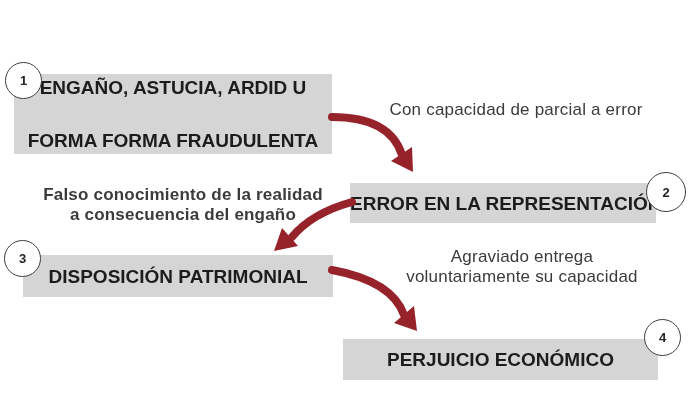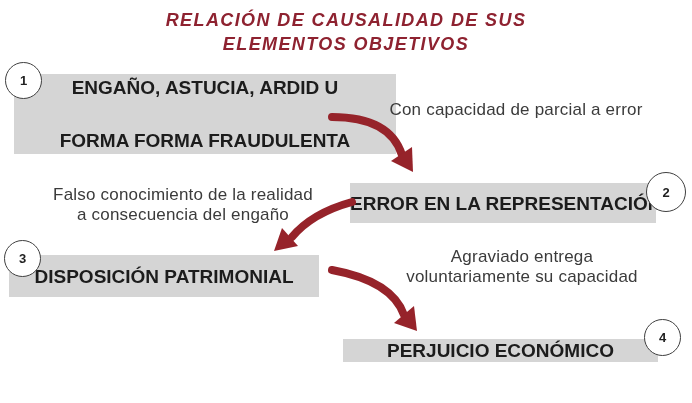--- a/index.html
+++ b/index.html
@@ -76,42 +76,38 @@
   }
   .arrow-stroke {
     stroke: var(--arrow, #96232a);
     stroke-width: 8;
     fill: none;
     stroke-linecap: round;
   }
   .arrow-head { fill: var(--arrow, #96232a); }
 
   
-  #box1   { left: 14px;  top: 74px;  width: 382px; height: 80px; gap: 26px; }
+  #box1   { left: 14px;  top: 74px;  width: 318px; height: 80px; gap: 26px; }
   #box2   { left: 350px; top: 183px; width: 306px; height: 40px; }
-  #box3   { left: 9px;  top: 255px; width: 310px; height: 42px; }
-  #box4   { left: 343px; top: 339px; width: 315px; height: 23px; }
+  #box3   { left: 23px;  top: 255px; width: 310px; height: 42px; }
+  #box4   { left: 343px; top: 339px; width: 315px; height: 41px; }
   #badge1 { left: 5px;   top: 62px;  }
   #badge2 { left: 646px; top: 172px; width: 40px; height: 40px; }
   #badge3 { left: 4px;   top: 240px; }
   #badge4 { left: 644px; top: 319px; }
   #note1  { left: 362px; top: 100px; width: 308px; }
-  #note2  { left: 30px;  top: 185px; width: 306px; }
+  #note2  { left: 30px;  top: 185px; width: 306px; font-weight: bold; }
   #note3  { left: 378px; top: 247px; width: 288px; }
   #note4  { left: 45px;  top: 340px; width: 302px; }
 </style>
 </head>
 <body>
 
 <div id="canvas">
 
-  <div class="page-title">
-    <span>RELACIÓN DE CAUSALIDAD DE SUS</span>
-    <span>ELEMENTOS OBJETIVOS</span>
-  </div>
 
   <div id="box1" class="stage-box">
     <span>ENGAÑO, ASTUCIA, ARDID U</span>
     <span>FORMA FORMA FRAUDULENTA</span>
   </div>
   <div id="box2" class="stage-box">
     <span>ERROR EN LA REPRESENTACIÓN</span>
   </div>
   <div id="box3" class="stage-box">
     <span>DISPOSICIÓN PATRIMONIAL</span>

